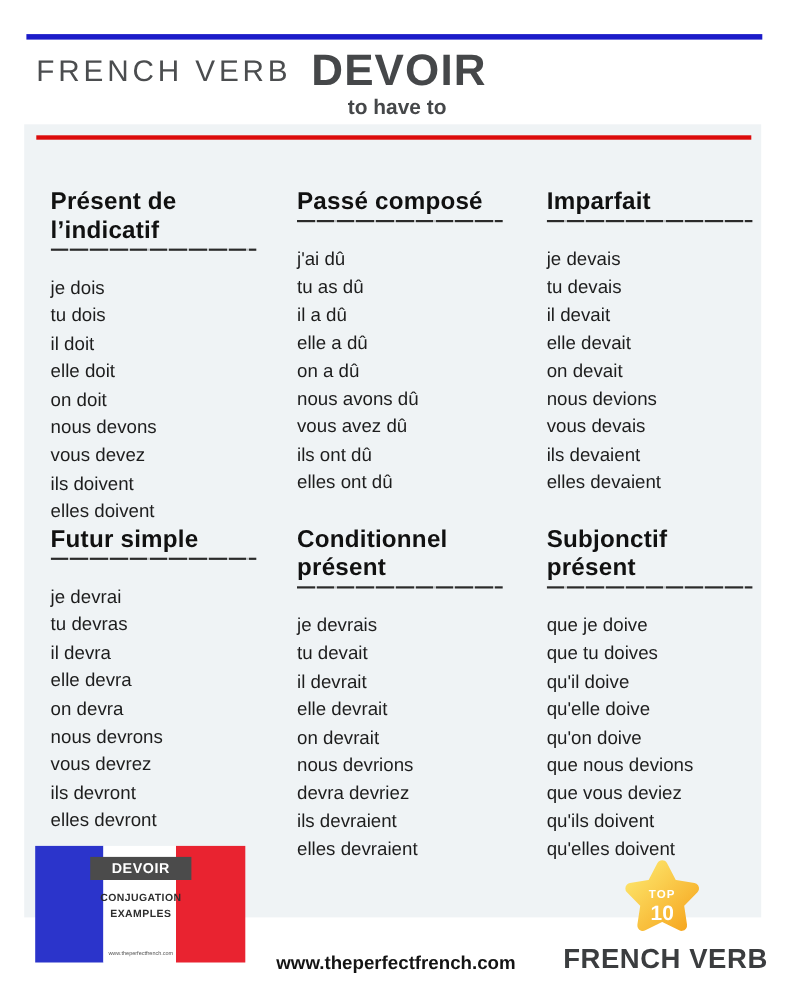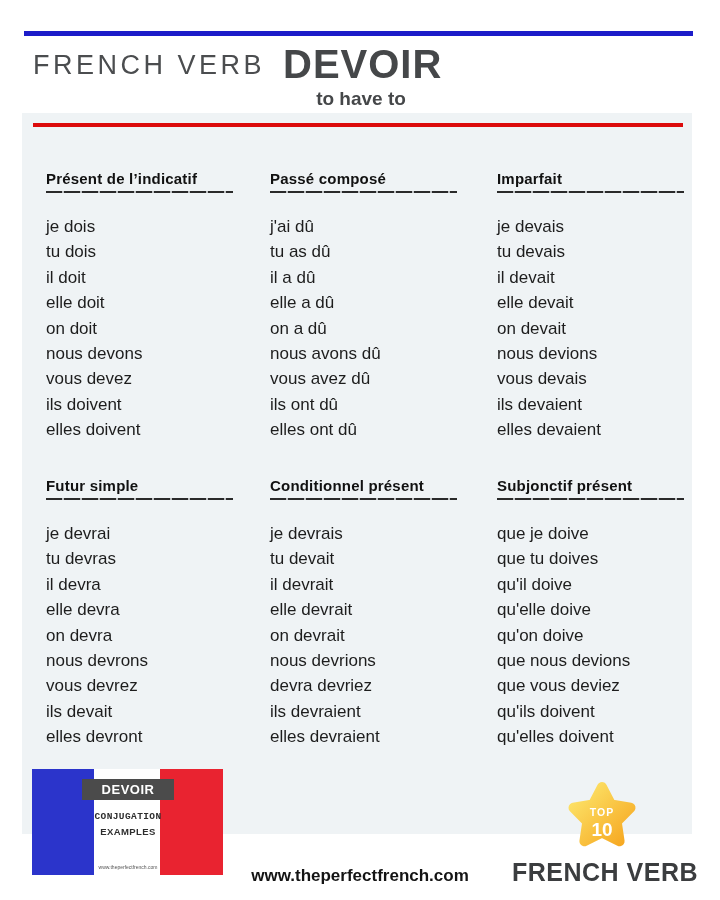--- a/index.html
+++ b/index.html
@@ -13,34 +13,34 @@
   .verb-title{position:absolute;left:283px;top:44px;width:156px;text-align:center;
     font-size:40px;line-height:1;font-weight:800;color:#454749;letter-spacing:1px;}
   .verb-translation{position:absolute;left:283px;top:88px;width:156px;text-align:center;
     font-size:19px;font-weight:700;color:#454749;}
   .panel{position:absolute;left:22px;top:113px;width:670px;height:721px;background:#eff3f5;}
   .red-rule{position:absolute;left:33px;top:123px;width:650px;height:4px;background:#dc0b0b;}
 
   .section{position:absolute;width:195px;}
   .s1{left:46px;top:170px;} .s2{left:270px;top:170px;} .s3{left:497px;top:170px;}
   .s4{left:46px;top:477px;} .s5{left:270px;top:477px;} .s6{left:497px;top:477px;}
-  .section h3{margin:0;font-size:15px;font-weight:700;color:#111;letter-spacing:.2px;}
+  .section h3{margin:0;font-size:22px;font-weight:700;color:#111;letter-spacing:.2px;}
   .section .underline{margin-top:4px;width:187px;height:2px;
     background:repeating-linear-gradient(90deg,#2a2a2a 0 16px,rgba(42,42,42,.25) 16px 18px);}
   .section ul{list-style:none;margin:21px 0 0 0;padding:0;}
   .section li{font-size:17px;line-height:25.4px;color:#1d1d1d;}
 
   .flag{position:absolute;left:32px;top:769px;width:191px;height:106px;display:flex;}
   .flag .band-blue{width:62px;background:#2b34cb;}
   .flag .band-white{width:66px;background:#ffffff;}
   .flag .band-red{width:63px;background:#e92330;}
   .flag .banner{position:absolute;left:50px;top:10px;width:92px;height:21px;background:#4b4b4b;
     color:#fff;font-size:13px;font-weight:700;text-align:center;line-height:21px;letter-spacing:.5px;}
   .flag .flag-line1{position:absolute;left:56px;top:42px;width:80px;text-align:center;
-    font-size:9.5px;font-weight:700;color:#2e2e2e;letter-spacing:.4px;font-family:Liberation Mono, monospace;}
+    font-size:9.5px;font-weight:700;color:#2e2e2e;letter-spacing:.4px;}
   .flag .flag-line2{position:absolute;left:56px;top:57px;width:80px;text-align:center;
     font-size:9.5px;font-weight:700;color:#2e2e2e;letter-spacing:.4px;}
   .flag .flag-url{position:absolute;left:51px;top:95px;width:90px;text-align:center;
     font-size:5px;color:#555;}
 
   .footer-url{position:absolute;left:230px;top:866px;width:260px;text-align:center;
     font-size:17px;font-weight:700;color:#141414;}
   .star-badge{position:absolute;left:564px;top:779px;width:76px;height:78px;}
   .footer-label{position:absolute;left:510px;top:858px;width:190px;text-align:center;
     font-size:25px;font-weight:800;color:#3b3d3f;letter-spacing:.5px;}
@@ -105,21 +105,21 @@
   <h3>Futur simple</h3>
   <div class="underline"></div>
   <ul>
       <li>je devrai</li>
       <li>tu devras</li>
       <li>il devra</li>
       <li>elle devra</li>
       <li>on devra</li>
       <li>nous devrons</li>
       <li>vous devrez</li>
-      <li>ils devait</li>
+      <li>ils devront</li>
       <li>elles devront</li>
     </ul>
 </div>
 <div class="section s5">
   <h3>Conditionnel présent</h3>
   <div class="underline"></div>
   <ul>
       <li>je devrais</li>
       <li>tu devait</li>
       <li>il devrait</li>

